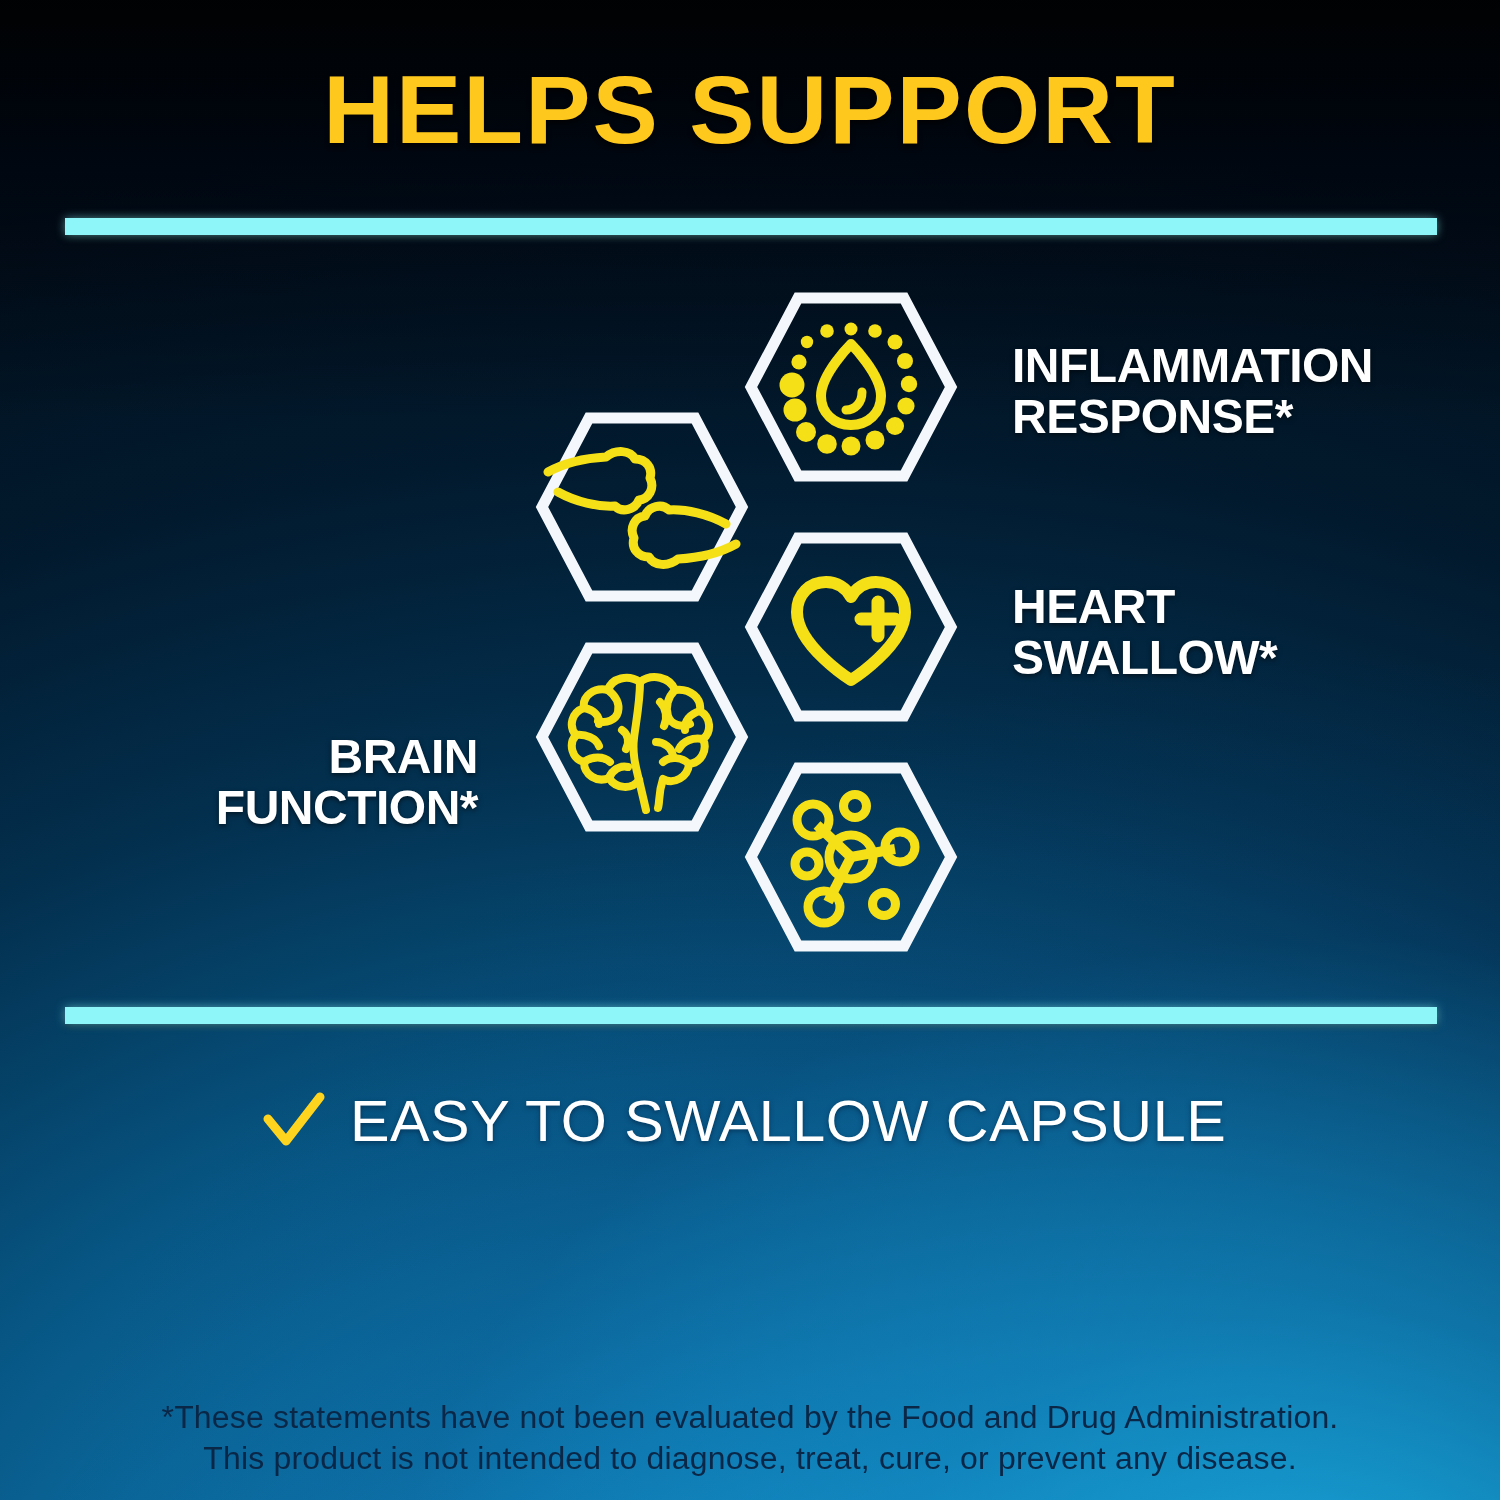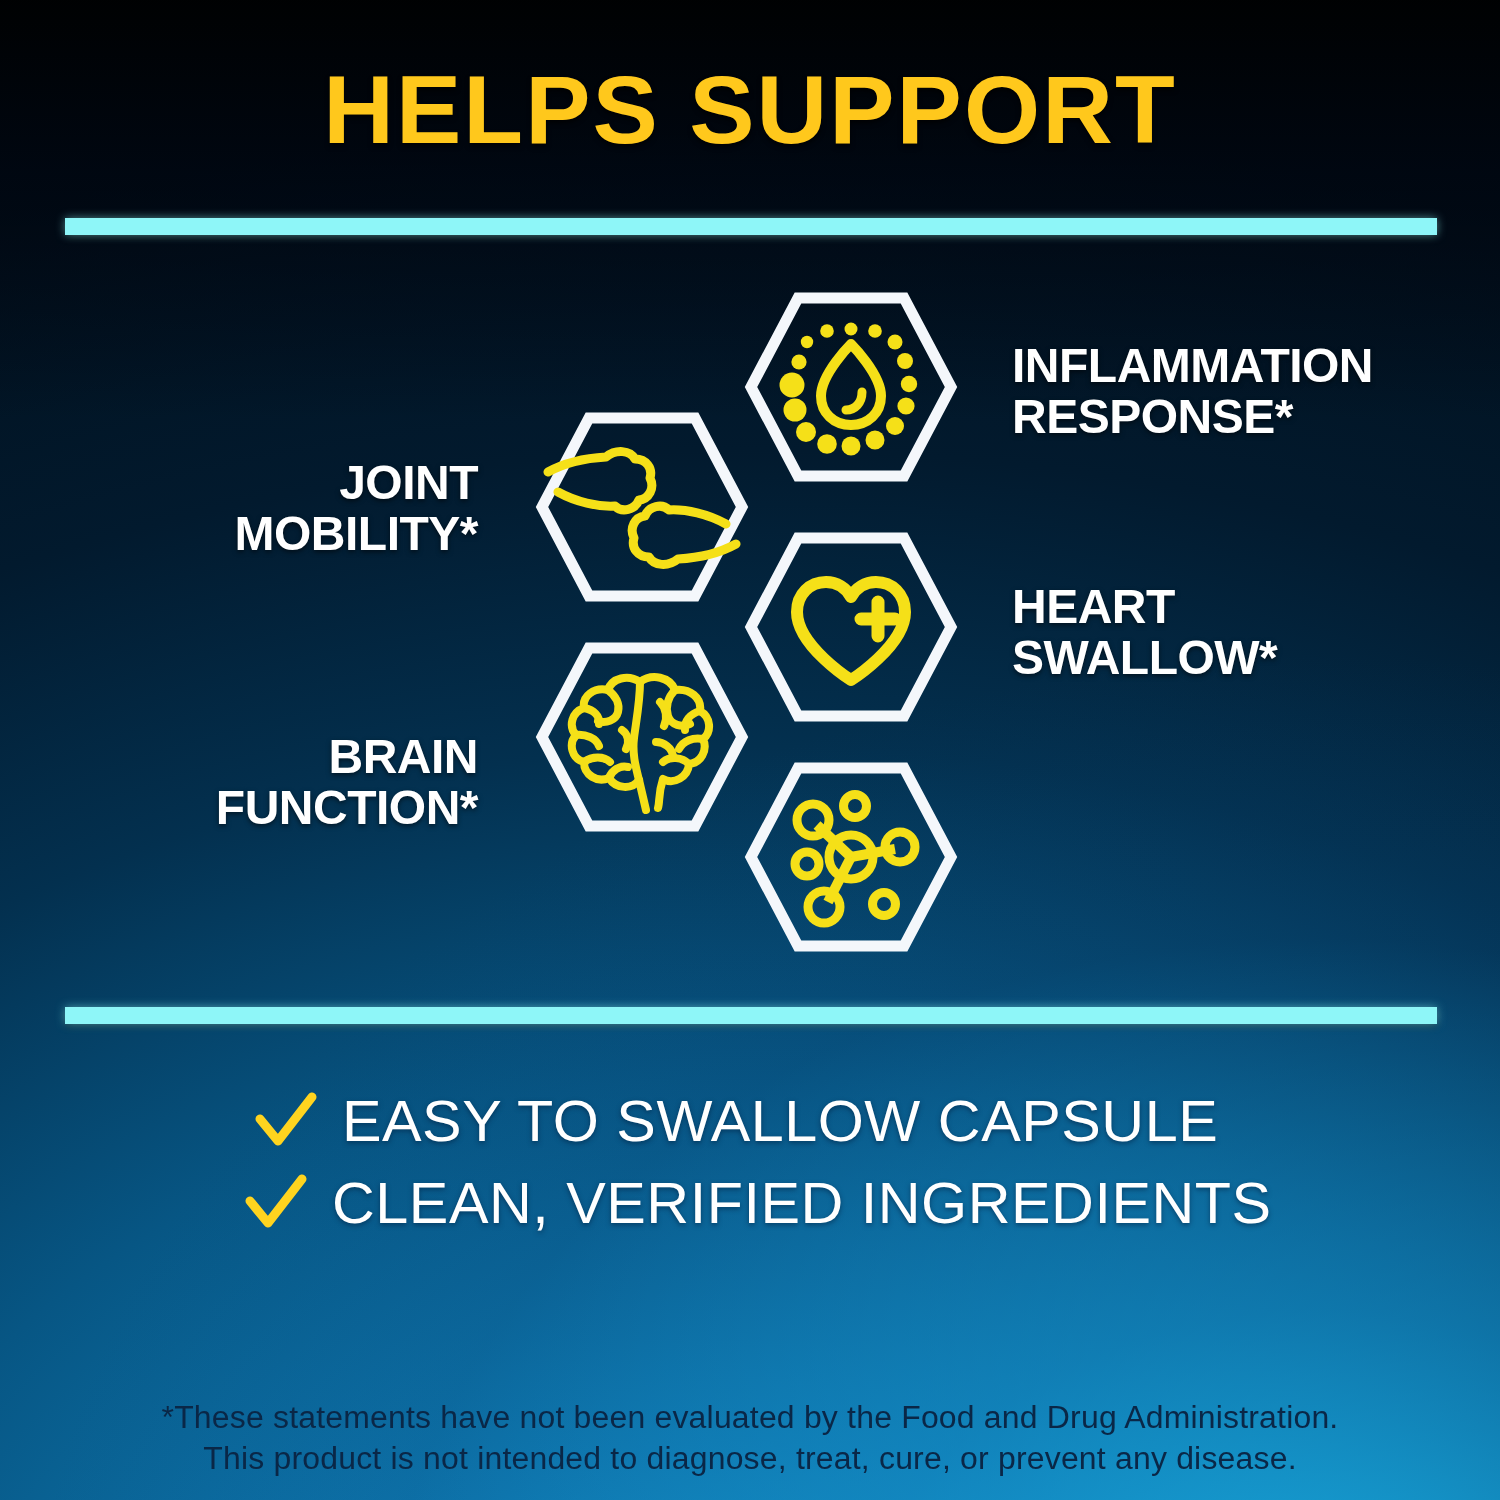--- a/index.html
+++ b/index.html
@@ -68,21 +68,21 @@
   .lbl.right{left:1012px;text-align:left;}
   .lbl.left{right:1022px;text-align:right;}
 
   .lbl-inflammation{top:341px;}
   .lbl-heart{top:582px;}
   .lbl-antiox{top:805px;}
   .lbl-joint{top:458px;}
   .lbl-brain{top:732px;}
 
   
-  #checklist{position:absolute;left:8px;top:1085px;width:1300px;}
+  #checklist{position:absolute;left:16px;top:1085px;width:1300px;}
   .check-row{
     display:flex;align-items:center;justify-content:center;
     height:72px;margin-bottom:10px;
   }
   .check-mark{
     width:64px;height:64px;flex:0 0 64px;margin-right:24px;
     display:flex;align-items:center;justify-content:center;
   }
   .check-mark svg{display:block;}
   .check-text{
@@ -210,46 +210,36 @@
           <path d="M86 88 C92 92 94 100 90 107"></path>
         </g>
       </svg>
     </div>
   </div>
 
   <div class="lbl right lbl-inflammation">INFLAMMATION
 RESPONSE*</div>
   <div class="lbl right lbl-heart">HEART
 SWALLOW*</div>
-  <div class="lbl left lbl-joint">JOINT
-MOBILITY*</div>
   <div class="lbl left lbl-brain">BRAIN
 FUNCTION*</div>
 
   <div class="rule bottom"></div>
 
   <div id="checklist">
 
     <div class="check-row r1">
       <span class="check-mark">
         <svg width="64" height="64" viewBox="0 0 64 64">
           <path d="M6 30 L24 52 L58 8" fill="none" stroke="#ffd41f" stroke-width="9" stroke-linecap="round" stroke-linejoin="round"></path>
         </svg>
       </span>
       <span class="check-text">EASY TO SWALLOW CAPSULE</span>
     </div>
 
-    <div class="check-row r2">
-      <span class="check-mark">
-        <svg width="64" height="64" viewBox="0 0 64 64">
-          <path d="M6 30 L24 52 L58 8" fill="none" stroke="#ffd41f" stroke-width="9" stroke-linecap="round" stroke-linejoin="round"></path>
-        </svg>
-      </span>
-      <span class="check-text">CLEAN, VERIFIED INGREDIENTS</span>
-    </div>
 
   </div>
 
   <div id="disclaimer">
     <div>*These statements have not been evaluated by the Food and Drug Administration.</div>
     <div>This product is not intended to diagnose, treat, cure, or prevent any disease.</div>
   </div>
 
 </div>
 

